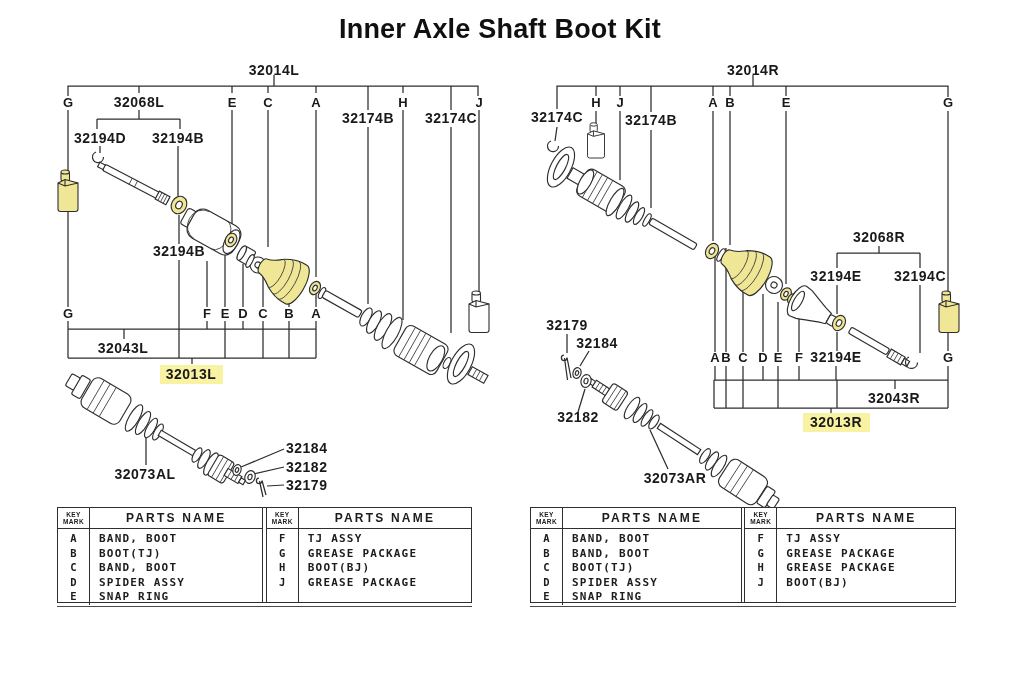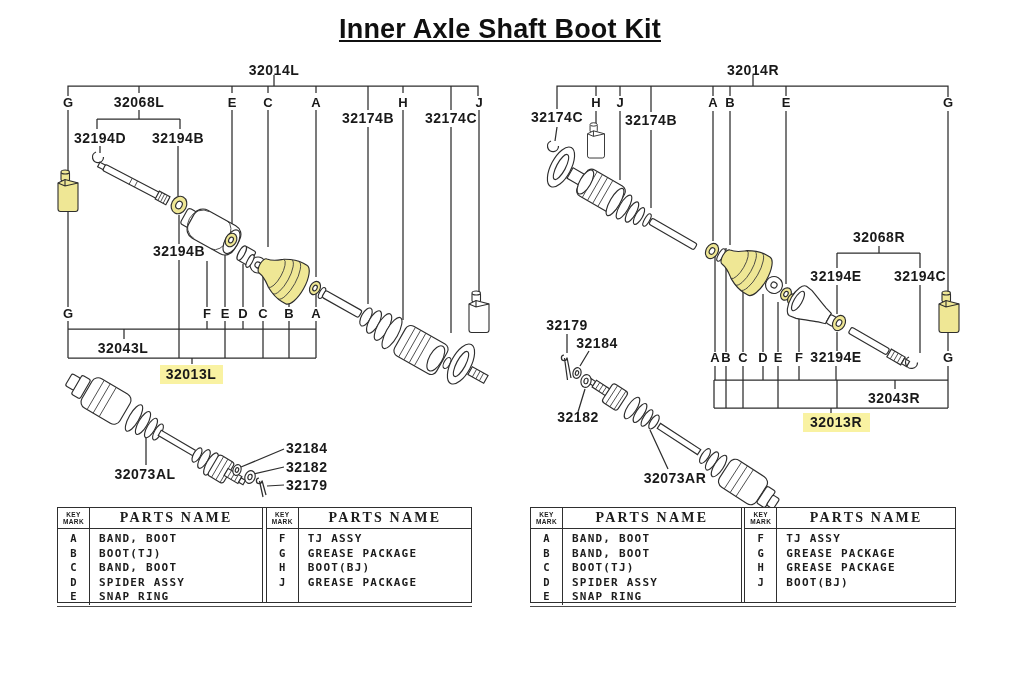--- a/index.html
+++ b/index.html
@@ -1,19 +1,19 @@
 <!DOCTYPE html>
 <html><head>
 <meta charset="utf-8">
 <style>
   html,body { margin:0; padding:0; background:#ffffff; }
   .page { position:relative; width:1024px; height:680px; background:#fff; overflow:hidden;
           font-family:"Liberation Sans", sans-serif; }
   .title { position:absolute; top:14px; left:0; width:1000px; text-align:center;
-           font-size:27px; font-weight:bold; color:#101010; letter-spacing:0.2px;text-decoration:underline; }
+           font-size:27px; font-weight:bold; color:#101010; letter-spacing:0.2px; }
   svg.diagram { position:absolute; left:0; top:0; }
 
   
   .ln   { stroke:#2e2e2e; stroke-width:1.25; fill:none; }
   .tn   { stroke:#3a3a3a; stroke-width:0.8; fill:none; }
   .part { fill:#ffffff; stroke:#2e2e2e; stroke-width:1.15; }
   .ypart{ fill:#efe795; }
   .wfill{ fill:#ffffff; }
   .hl   { fill:#f9f2a2; }
   text.pn  { font-family:"Liberation Sans",sans-serif; font-weight:bold; font-size:14px;
@@ -26,21 +26,21 @@
          background:#fff; box-sizing:border-box; font-family:"DejaVu Sans Mono",monospace;
          font-weight:bold; color:#1c1c1c; }
   .tb-half { flex:1; display:grid; grid-template-columns:32px 1fr; grid-template-rows:21px 1fr;
              box-sizing:border-box; }
   .tb-half.first { border-right:1.4px solid #2f2f2f; }
   .tb-half.second { border-left:1.4px solid #2f2f2f; margin-left:2.5px; }
   .kh { grid-column:1; grid-row:1; border-right:1.4px solid #2f2f2f; border-bottom:1.4px solid #2f2f2f;
         display:flex; flex-direction:column; align-items:center; justify-content:center;
         font-family:"Liberation Sans",sans-serif; font-size:6.5px; line-height:7.5px; letter-spacing:0.4px; }
   .ph { grid-column:2; grid-row:1; border-bottom:1.4px solid #2f2f2f; display:flex; align-items:center;
-        justify-content:center; font-family:Liberation Serif, serif; font-size:14px; letter-spacing:2.2px; }
+        justify-content:center; font-family:Liberation Sans, sans-serif; font-size:12px; letter-spacing:2.2px; }
   .kcol { grid-column:1; grid-row:2; border-right:1.4px solid #2f2f2f; padding-top:3px; }
   .kcol div { height:14.6px; text-align:center; font-size:10.5px; }
   .ncol { grid-column:2; grid-row:2; padding:3px 0 0 9px; }
   .ncol div { height:14.6px; font-size:11px; letter-spacing:1.2px; white-space:nowrap; }
   .btm-rule { position:absolute; left:-1px; right:-1px; bottom:-5px; border-bottom:1.3px solid #4a4a4a; }
 </style>
 </head>
 <body>
 
 <div class="page">

